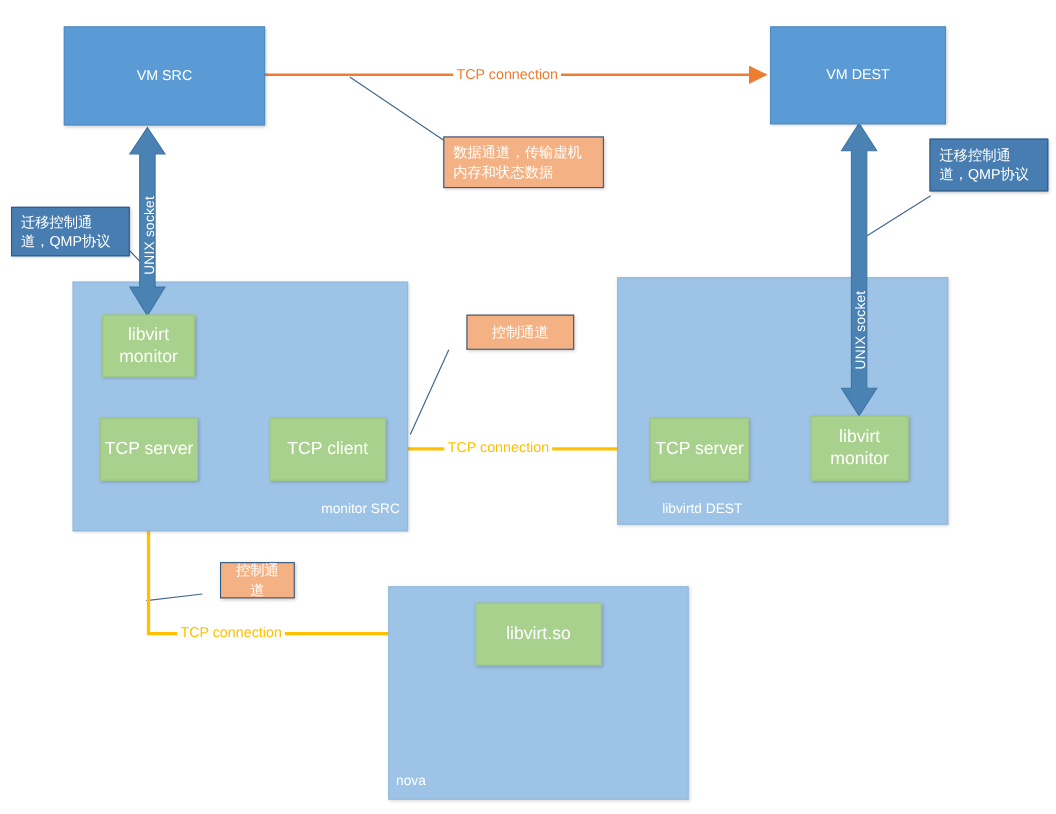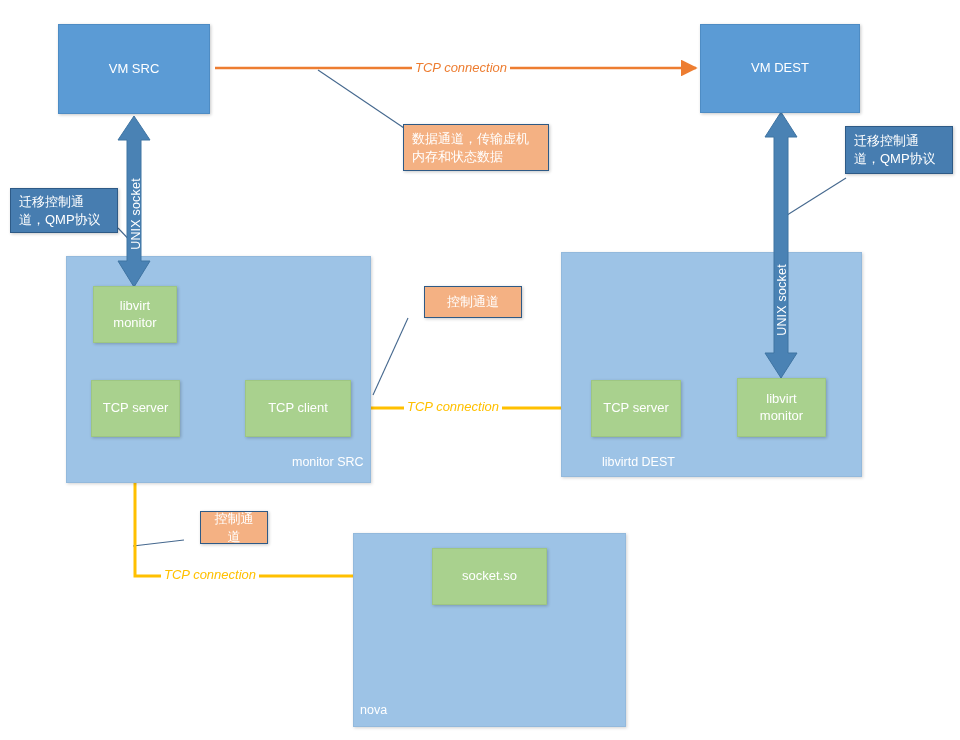--- a/index.html
+++ b/index.html
@@ -45,21 +45,21 @@
   .container-label {
     position: absolute;
     color: #ffffff;
     font-size: 12.5px;
     white-space: nowrap;
   }
   
   .green-box {
     background: #A9D18E;
     border: 1px solid #9ec682;
-    font-size: 13px;
+    font-size: 16px;
   }
   
   .callout {
     position: absolute;
     box-sizing: border-box;
     display: flex;
     align-items: center;
     justify-content: flex-start;
     color: #ffffff;
     font-size: 13px;
@@ -80,21 +80,20 @@
     text-align: center;
     margin-left: 18px;
   }
   
   .edge-label {
     position: absolute;
     font-size: 13px;
     white-space: nowrap;
     background: #ffffff;
     padding: 0 3px;
-    font-style: italic;
   }
   .label-orange { color: #ED7D31; }
   .label-amber  { color: #FFC000; }
   
   .vtext {
     position: absolute;
     color: #ffffff;
     font-size: 12.5px;
     white-space: nowrap;
     transform-origin: 50% 50%;
@@ -193,21 +192,21 @@
     </g>
 
     <g>
       <polygon points="781,112 797,137 788,137 788,353 797,353 781,378 765,353 774,353 774,137 765,137" fill="#4A82B4" stroke="#3f74a2" stroke-width="1"></polygon>
     </g>
   </svg>
 
   <div class="vtext" style="left:96px; top:207px; width:80px; text-align:center;">UNIX socket</div>
   <div class="vtext" style="left:742px; top:293px; width:80px; text-align:center;">UNIX socket</div>
 
-  <div class="node vm-box" style="left:58px; top:24px; width:152px; height:90px;">
+  <div class="node vm-box" style="left:58px; top:24px; width:183px; height:90px;">
     <span>VM SRC</span>
   </div>
 
   <div class="node vm-box" style="left:700px; top:24px; width:160px; height:89px;">
     <span>VM DEST</span>
   </div>
 
   <div class="node green-box" style="left:93px; top:286px; width:84px; height:57px; flex-direction:column;">
     <span>libvirt</span>
     <span>monitor</span>
@@ -224,21 +223,21 @@
   <div class="node green-box" style="left:591px; top:380px; width:90px; height:57px;">
     <span>TCP server</span>
   </div>
 
   <div class="node green-box" style="left:737px; top:378px; width:89px; height:59px; flex-direction:column;">
     <span>libvirt</span>
     <span>monitor</span>
   </div>
 
   <div class="node green-box" style="left:432px; top:548px; width:115px; height:57px;">
-    <span>socket.so</span>
+    <span>libvirt.so</span>
   </div>
 
 
   <div class="edge-label label-orange" style="left:412px; top:60px;">TCP connection</div>
 
   <div class="edge-label label-amber" style="left:404px; top:399px;">TCP connection</div>
 
   <div class="edge-label label-amber" style="left:161px; top:567px;">TCP connection</div>
 
   <div class="callout callout-orange" style="left:403px; top:124px; width:146px; height:47px; flex-direction:column; align-items:flex-start; justify-content:center;">

